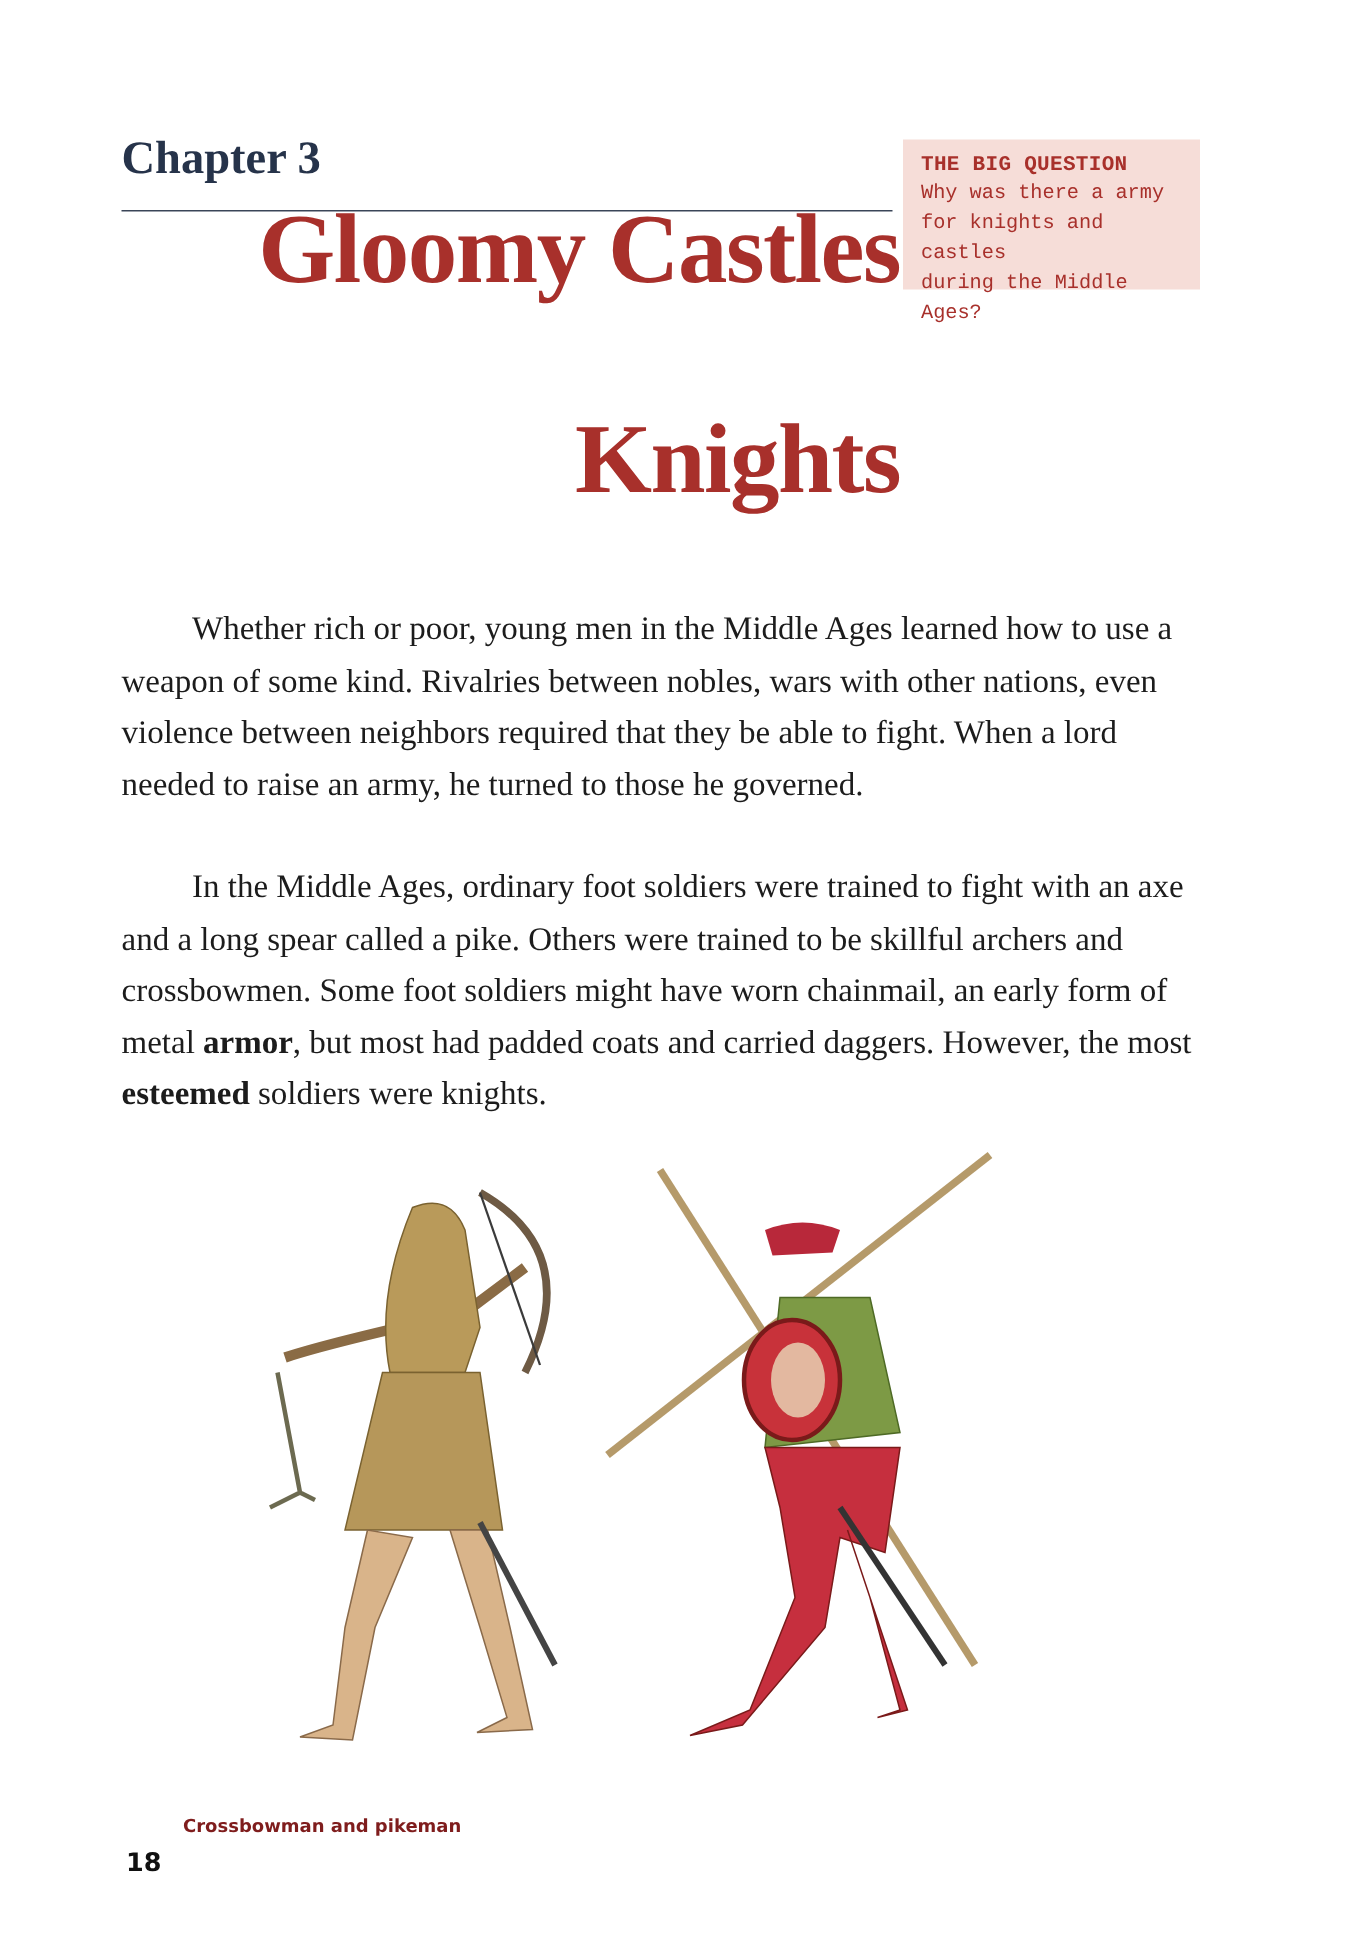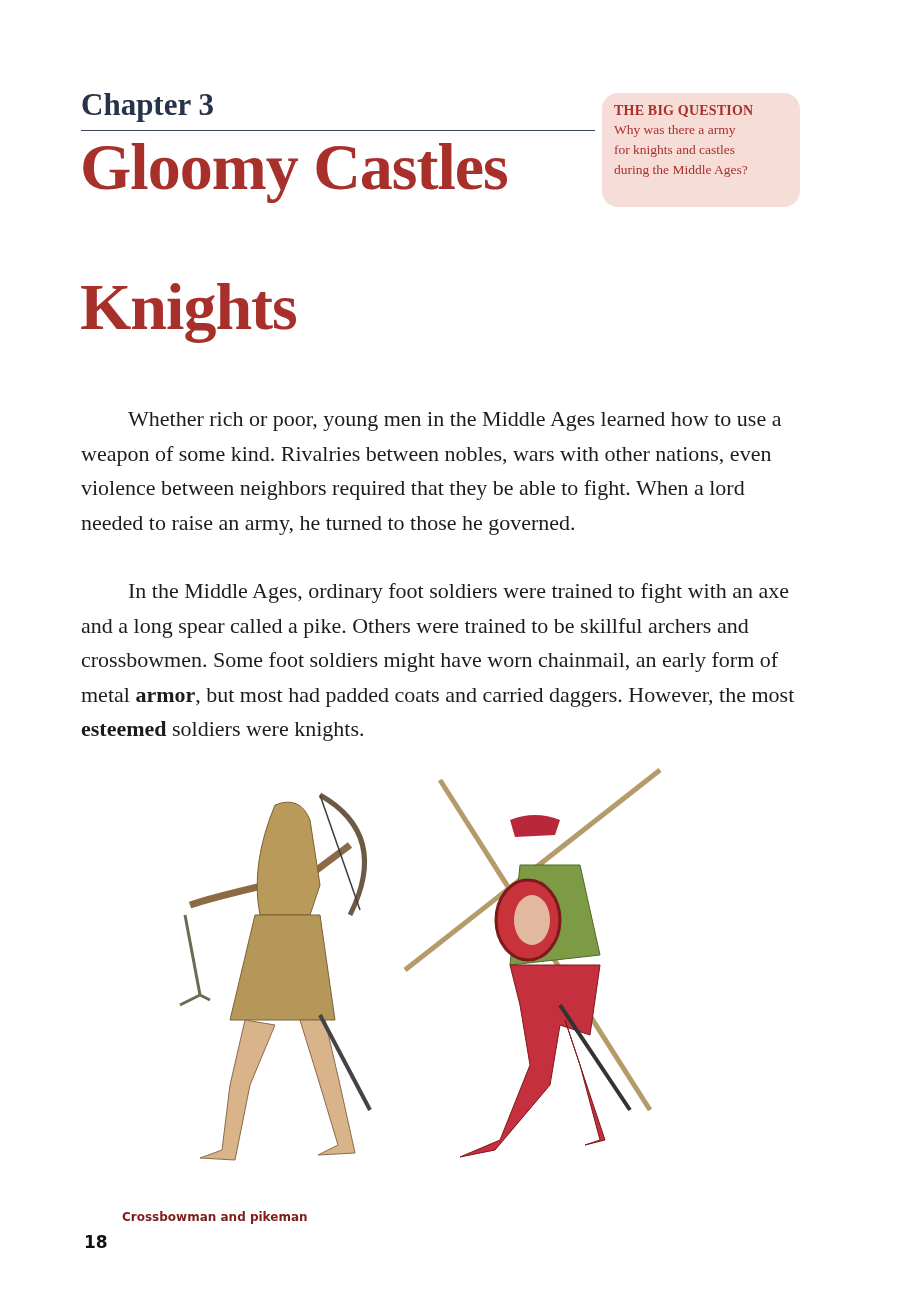--- a/index.html
+++ b/index.html
@@ -1,32 +1,32 @@
 <!DOCTYPE html>
 <html><head>
 <meta charset="utf-8">
 <style>
   html, body { margin: 0; padding: 0; background: #ffffff; }
   body { width: 900px; height: 1297px; position: relative; overflow: hidden; }
   .chapter-label {
     position: absolute; left: 81px; top: 88px; width: 514px;
     font-family: "Liberation Serif", "DejaVu Serif", serif;
     font-weight: bold; font-size: 31px; color: #26334a;
-    line-height: 34px; border-bottom: 1.5px solid #3a4558; padding-bottom: 8px;
+    line-height: 34px; border-bottom: 1.5px solid #3a4558; padding-bottom: 18px;
   }
   .title {
     position: absolute; left: 80px; top: 132px; width: 520px;
     font-family: "Liberation Serif", "DejaVu Serif", serif;
     font-weight: bold; font-size: 66px; line-height: 70px;
-    color: #a8302b; letter-spacing: -1px; margin: 0;
+    color: #a8302b; letter-spacing: -1px; margin: 0; text-align: right;
   }
   .big-question {
     position: absolute; left: 602px; top: 93px; width: 178px; height: 86px;
-    background: #f6ddd8; border-radius: 16px; padding: 8px 8px 20px 12px;
-    font-family: Liberation Serif, serif; color: #a8302b;
+    background: #f6ddd8; border-radius: 0; padding: 8px 8px 6px 12px;
+    font-family: Liberation Mono, monospace; color: #a8302b;
   }
   .bq-head { font-weight: bold; font-size: 14px; line-height: 19px; letter-spacing: 0.2px; }
   .bq-body { font-size: 13.5px; line-height: 20px; }
   .body-text {
     position: absolute; left: 81px; width: 715px;
     font-family: "Liberation Serif", "DejaVu Serif", serif;
     font-size: 22px; line-height: 34.5px; color: #1c1c1c;
   }
   .body-text p { margin: 0; text-indent: 47px; }
   .p1 { top: 358px; margin-top: 44px; }

